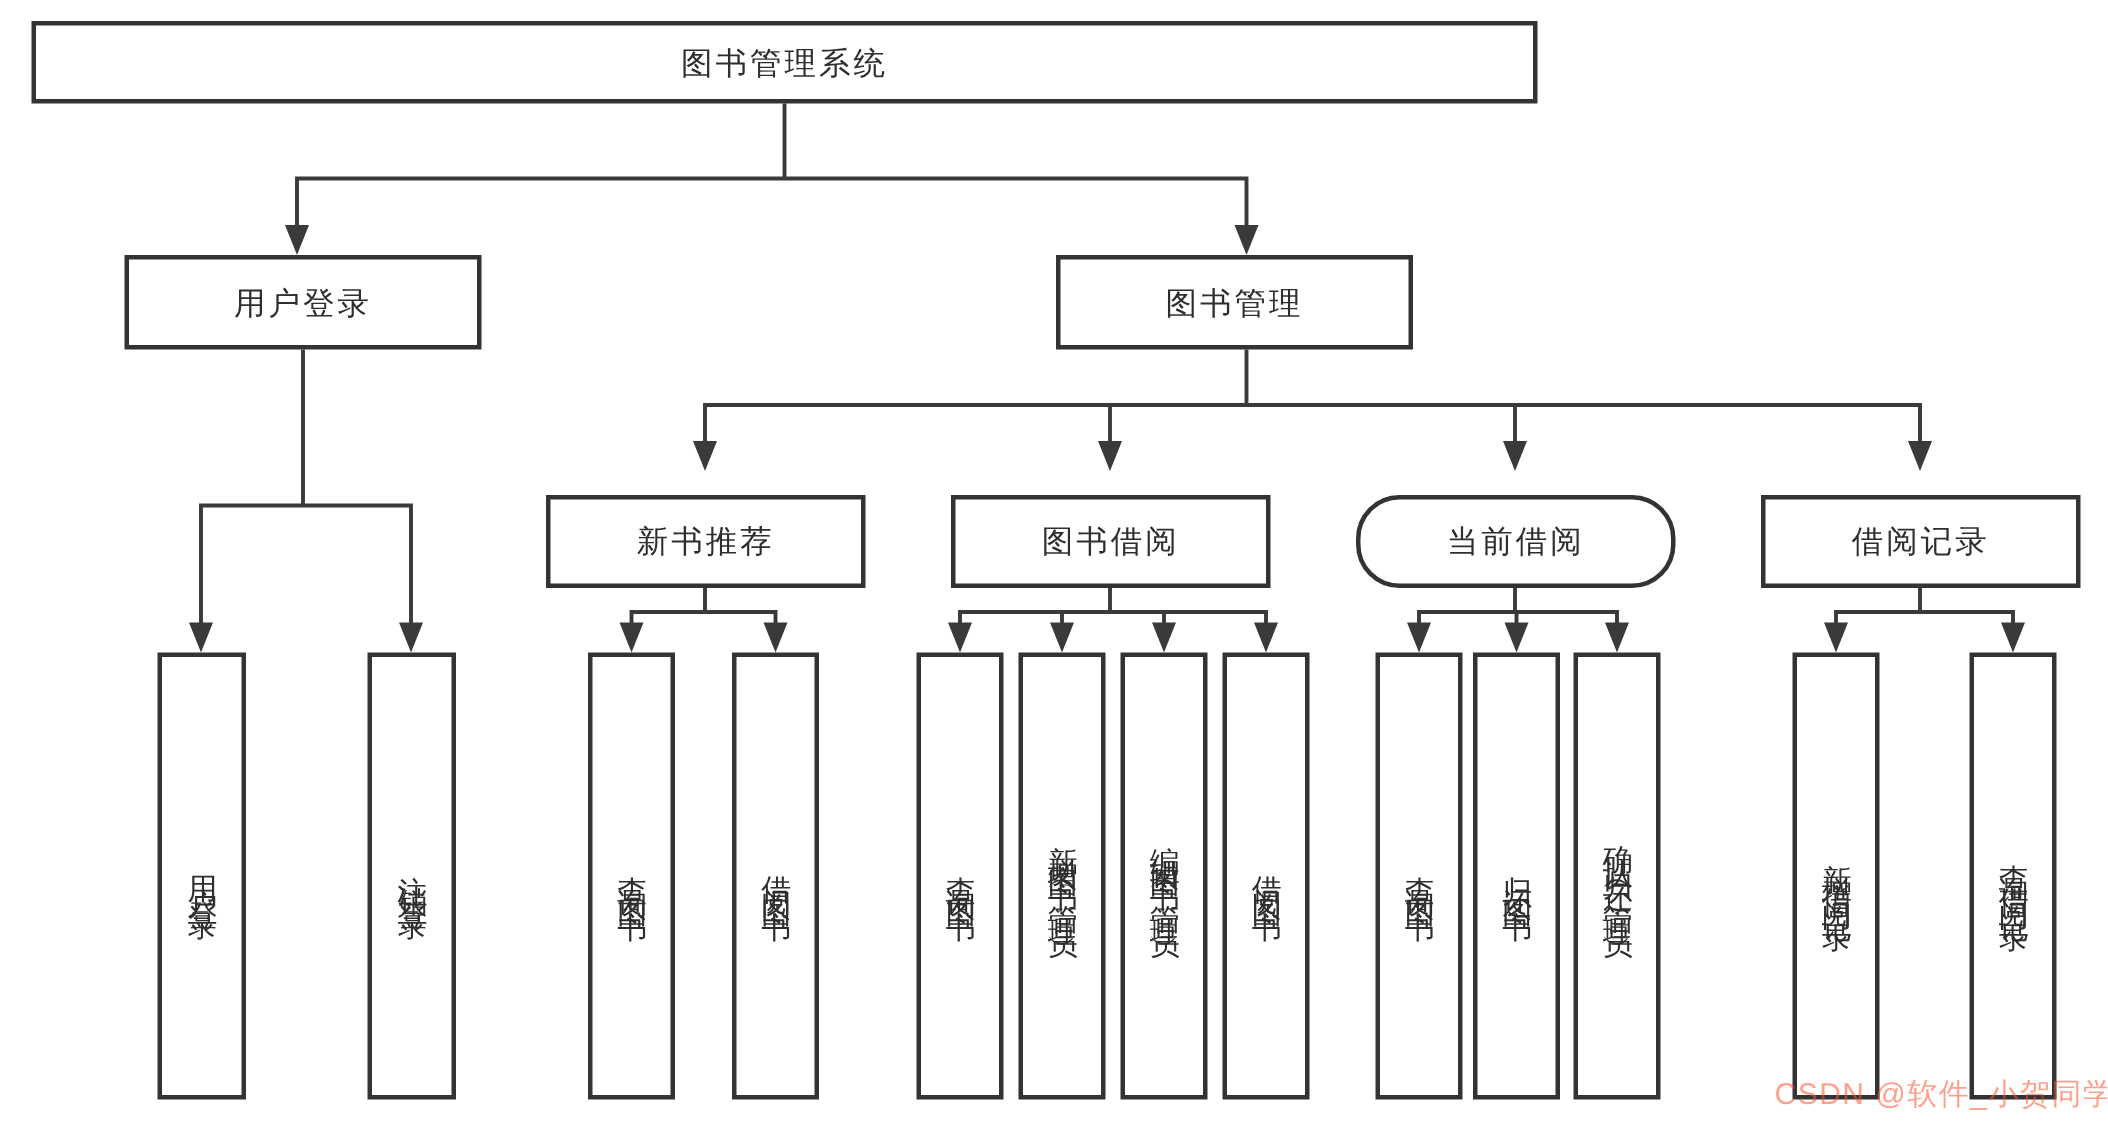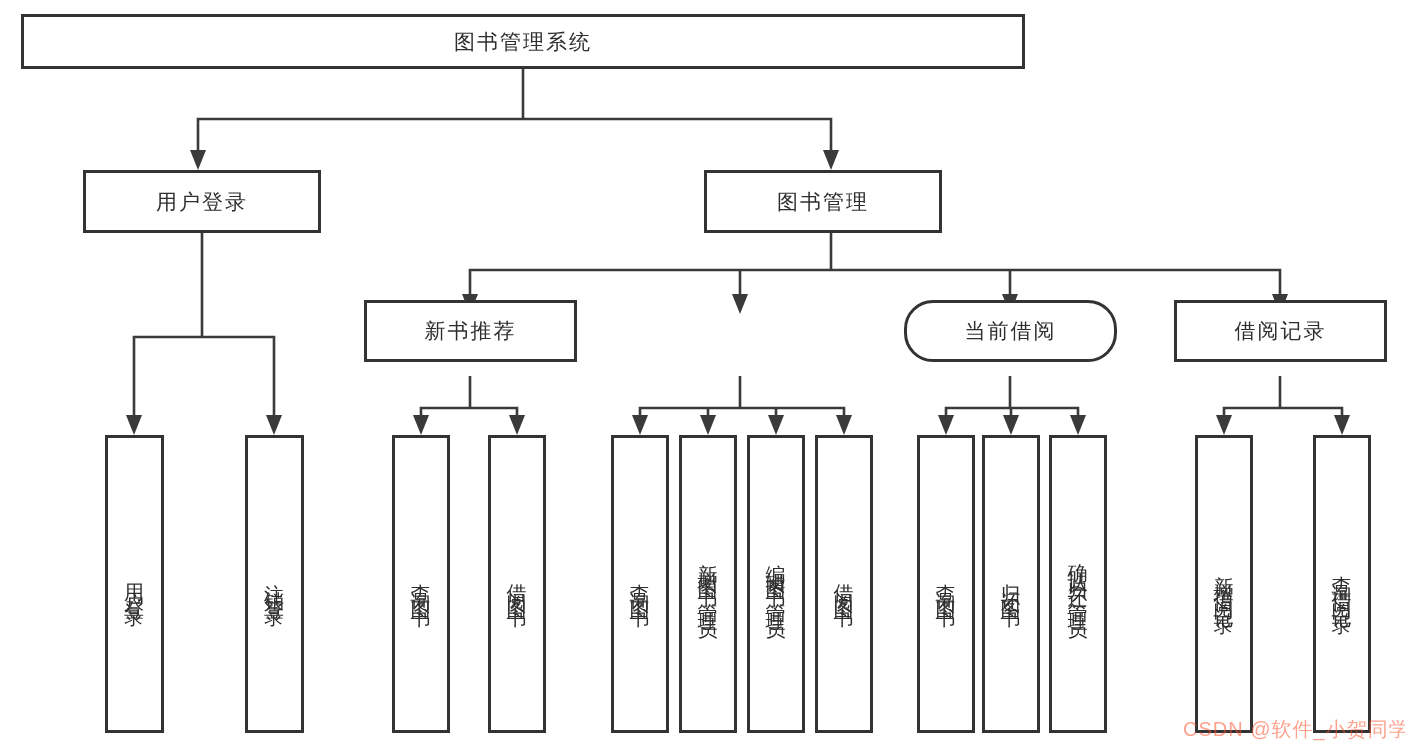--- a/index.html
+++ b/index.html
@@ -24,21 +24,21 @@
     box-sizing:border-box;
     display:flex; align-items:center; justify-content:center;
     color:var(--text, #2e2e2e);
   }
   .hlabel { font-size:21px; letter-spacing:2px; white-space:nowrap;text-align:right; }
   .leaf { writing-mode:vertical-rl; text-orientation:mixed; }
   .leaf .vlabel { font-size:20px; letter-spacing:8px; line-height:1; white-space:nowrap; }
   .root-box   { left:21px;  top:14px;  width:1004px; height:55px; }
   .l2-user    { left:83px;  top:170px; width:238px;  height:63px; }
   .l2-book    { left:704px; top:170px; width:238px;  height:63px; }
-  .l3 { top:300px; height:62px; width:213px; }
+  .l3 { top:330px; height:62px; width:213px; }
   .l3-newbooks { left:364px; }
   .l3-borrow   { left:634px; }
   .l3-current  { left:904px;border-radius:29px; }
   .l3-records  { left:1174px; }
   .leaf { top:435px; height:298px; width:59px; }
   .leaf-ul1 { left:105px; }
   .leaf-ul2 { left:245px; }
   .leaf-nb1 { left:392px; width:58px; }
   .leaf-nb2 { left:488px; width:58px; }
   .leaf-bb1 { left:611px; width:58px; }
@@ -123,20 +123,23 @@
   <div class="box l2-user">
     <span class="hlabel">用户登录</span>
   </div>
   <div class="box l2-book">
     <span class="hlabel">图书管理</span>
   </div>
 
   <div class="box l3 l3-newbooks">
     <span class="hlabel">新书推荐</span>
   </div>
+  <div class="box l3 l3-borrow">
+    <span class="hlabel">图书借阅</span>
+  </div>
   <div class="box l3 l3-current">
     <span class="hlabel">当前借阅</span>
   </div>
   <div class="box l3 l3-records">
     <span class="hlabel">借阅记录</span>
   </div>
 
   <div class="box leaf leaf-ul1">
     <span class="vlabel">用户登录</span>
   </div>

